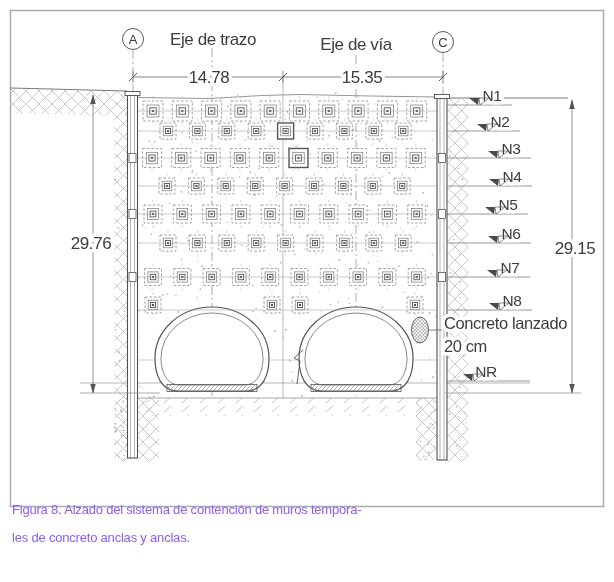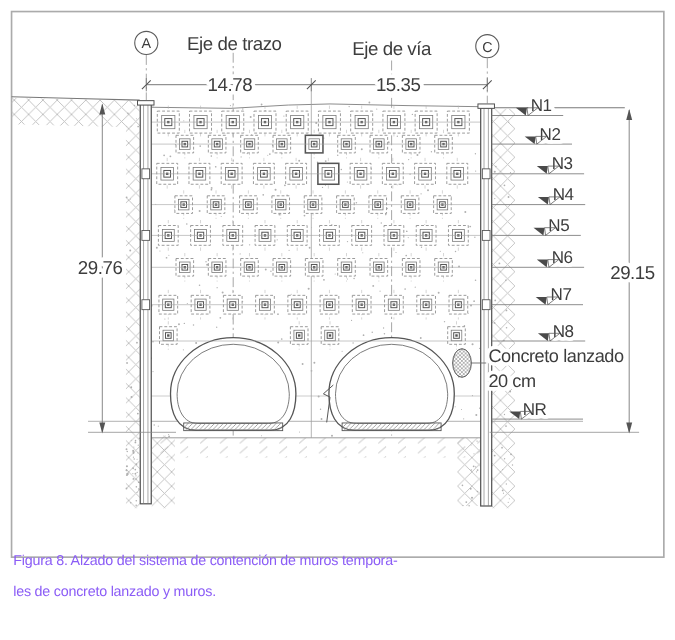--- a/index.html
+++ b/index.html
@@ -1053,15 +1053,15 @@
     <g>
       <ellipse cx="420" cy="330" rx="8.5" ry="13" fill="url(#crossgrid)" stroke="#555" stroke-width="0.9"></ellipse>
       <path d="M429,330 H442" stroke="#666" stroke-width="0.8" fill="none"></path>
       <text class="notetxt halo" x="444" y="329">Concreto lanzado</text>
       <text class="notetxt halo" x="444" y="352">20 cm</text>
     </g>
   </svg>
 
   <div id="caption">
     <div>Figura 8. Alzado del sistema de contención de muros tempora-</div>
-    <div>les de concreto lanzado y muros.</div>
+    <div>les de concreto anclas y anclas.</div>
   </div>
 </div>
 
 </body></html>

